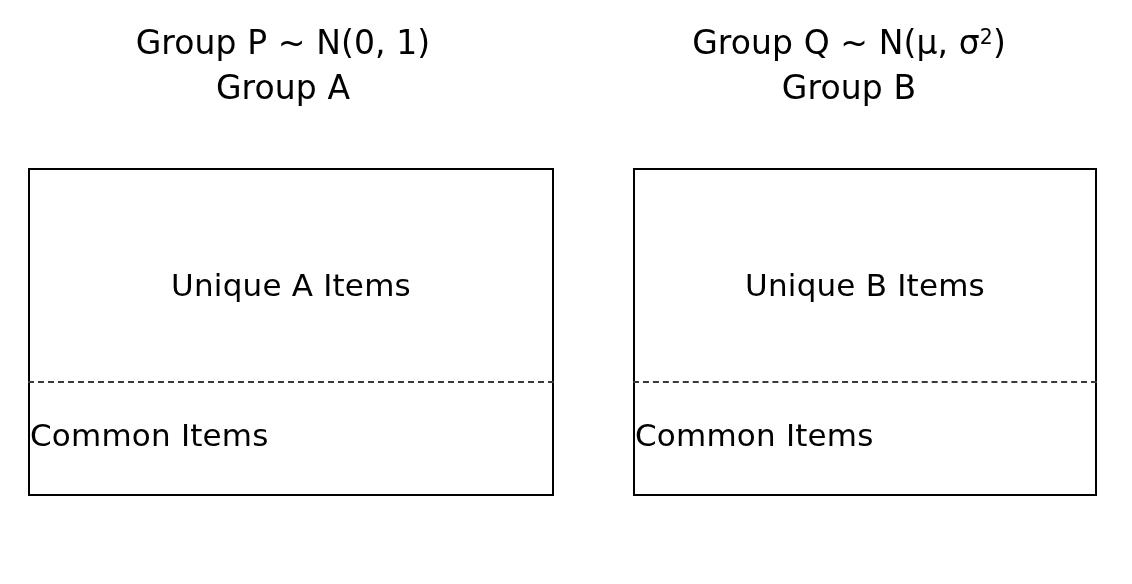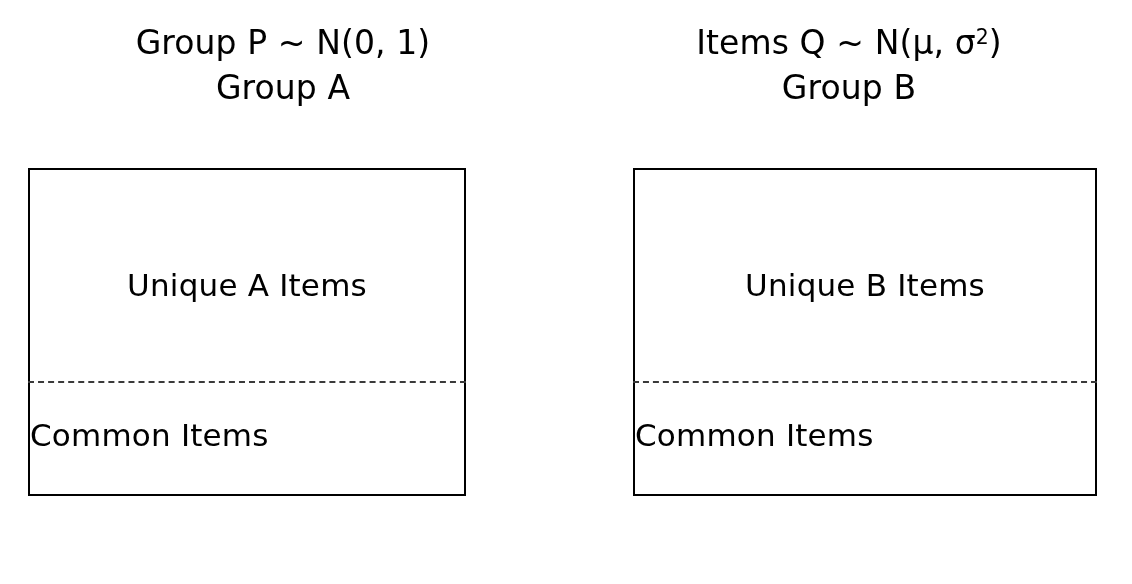--- a/index.html
+++ b/index.html
@@ -58,21 +58,21 @@
 
   
   .item-box {
     position: absolute;
     top: 168px;
     height: 328px;
     border: 2px solid #000000;
     background: #ffffff;
     box-sizing: border-box;
   }
-  #box-left  { left: 28px;  width: 438px; }
+  #box-left  { left: 28px;  width: 526px; }
   #box-right { left: 67px;  width: 464px; }
 
   
   .region-unique {
     position: absolute;
     left: 0;
     top: 0;
     width: 100%;
     height: 211px;
     display: flex;
@@ -132,21 +132,21 @@
       <div class="region-common">
         <span class="region-label">Common Items</span>
       </div>
 
     </div>
   </div>
 
   <div class="panel" id="panel-right">
 
     <div class="title-block">
-      <span class="title-line line1"><span>Items Q ~ N(μ, σ</span><sup>2</sup><span>)</span></span>
+      <span class="title-line line1"><span>Group Q ~ N(μ, σ</span><sup>2</sup><span>)</span></span>
       <span class="title-line line2">Group B</span>
     </div>
 
     <div class="item-box" id="box-right">
 
       <div class="region-unique">
         <span class="region-label">Unique B Items</span>
       </div>
 
       <div class="divider"></div>

